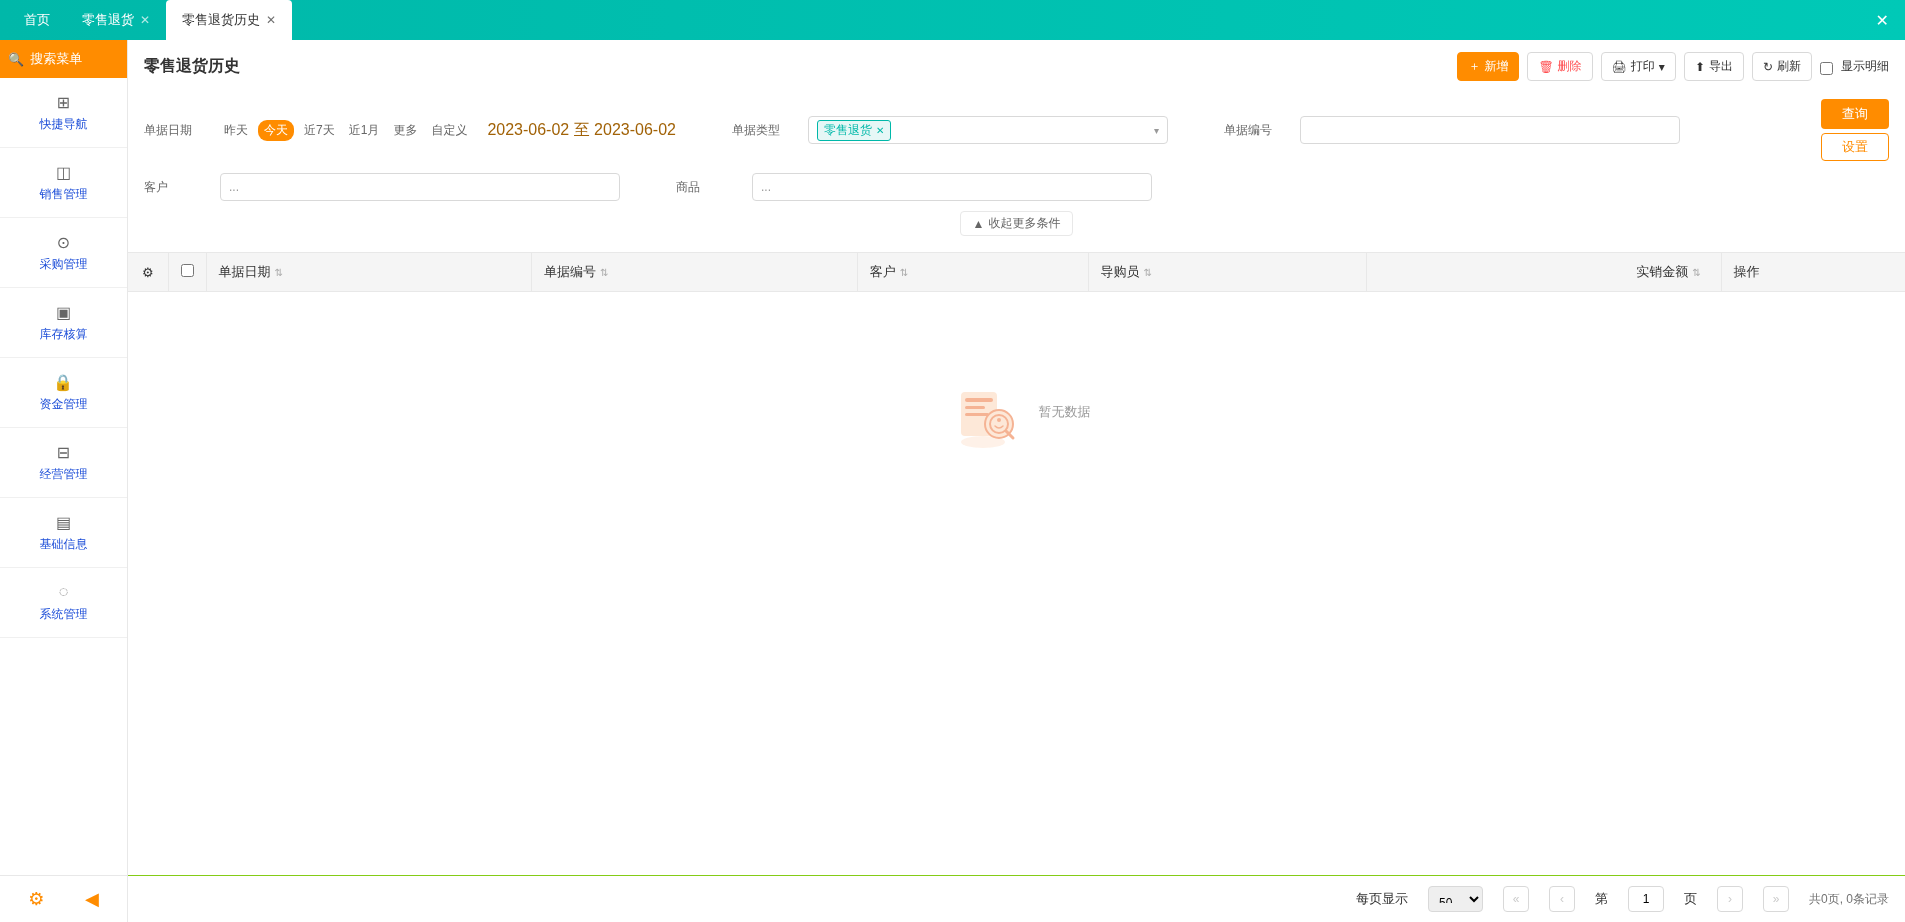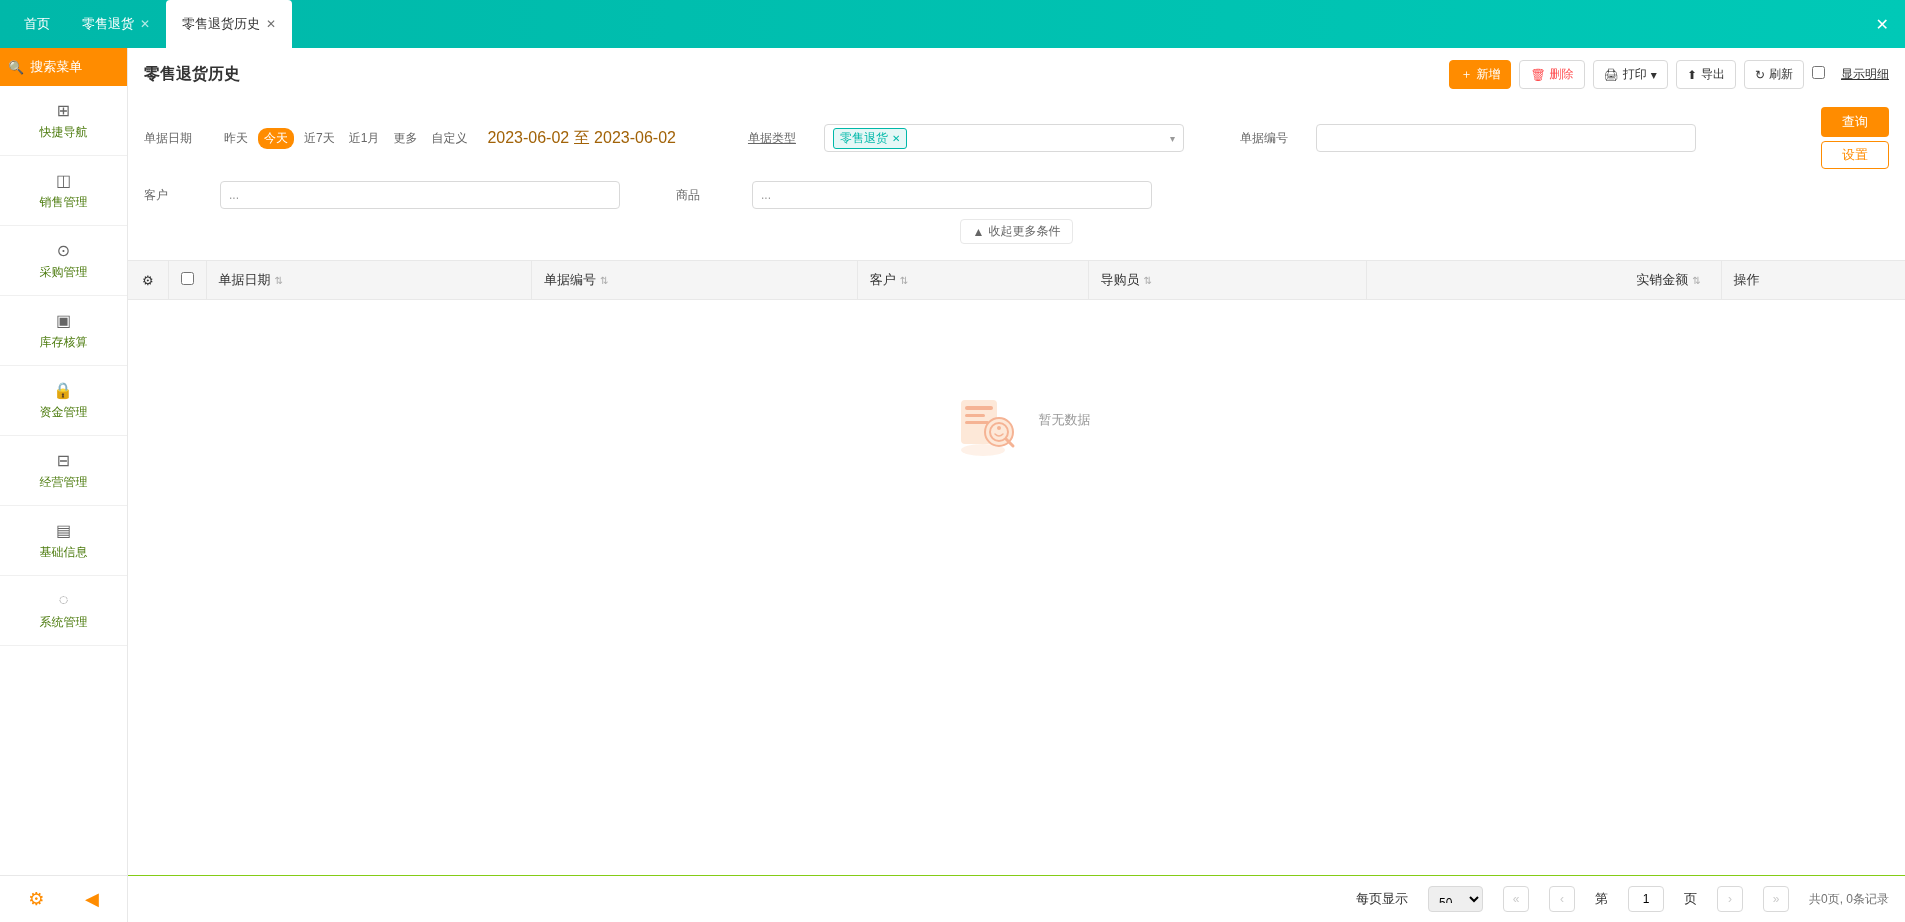--- a/index.html
+++ b/index.html
@@ -1,20 +1,20 @@
 <!DOCTYPE html>
 <html><head>
   <meta charset="utf-8">
   <style>
     * { box-sizing: border-box; margin: 0; padding: 0; font-family: 'Microsoft YaHei', Arial, sans-serif; }
     body { width: 1905px; height: 922px; overflow: hidden; background: #f5f5f5; display: flex; flex-direction: column; }
 
     
     .top-bar {
-      height: 48px;
+      height: 40px;
       background: linear-gradient(90deg, #00b8a9 0%, #00c9b7 100%);
       display: flex;
       align-items: center;
       justify-content: space-between;
       padding: 0 8px;
       flex-shrink: 0;
     }
     .top-tabs {
       display: flex;
       align-items: center;
@@ -86,21 +86,21 @@
       width: 20px;
       height: 20px;
       display: flex;
       align-items: center;
       justify-content: center;
       color: #666;
       font-size: 16px;
     }
     .sidebar-item-label {
       font-size: 12px;
-      color: #4d7c0f;
+      color: #1d4ed8;
       text-align: center;
     }
     .sidebar-bottom {
       margin-top: auto;
       display: flex;
       align-items: center;
       justify-content: space-around;
       padding: 12px 8px;
       border-top: 1px solid #e8e8e8;
     }
@@ -157,25 +157,24 @@
       background: #ff8c00;
       border-color: #ff8c00;
       color: white;
     }
     .toolbar-btn.danger {
       color: #ff4d4f;
       border-color: #d9d9d9;
     }
     .show-detail-checkbox {
       display: flex;
-      align-items: flex-start;
-      gap: 16px;
+      align-items: flex-end;
+      gap: 8px;
       font-size: 12px;
       color: #333;
-      text-decoration: underline;
     }
 
     
     .filter-area {
       padding: 0 0 8px 0;
     }
     .filter-row {
       display: flex;
       align-items: center;
       padding: 6px 0;
@@ -463,21 +462,21 @@
           <div class="filter-date-group">
             <span class="date-shortcut">昨天</span>
             <span class="date-shortcut active">今天</span>
             <span class="date-shortcut">近7天</span>
             <span class="date-shortcut">近1月</span>
             <span class="date-shortcut">更多</span>
             <span class="date-shortcut">自定义</span>
           </div>
           <span class="date-range">2023-06-02 至 2023-06-02</span>
 
-          <span class="filter-label" style="margin-left: 56px; text-decoration: underline;">单据类型</span>
+          <span class="filter-label" style="margin-left: 40px;">单据类型</span>
           <div class="filter-select-wrap" style="min-width: 360px; cursor: pointer;">
             <div class="filter-tag">
               <span>零售退货</span>
               <span class="filter-tag-close">✕</span>
             </div>
             <span class="filter-chevron">▾</span>
           </div>
 
           <span class="filter-label" style="margin-left: 40px;">单据编号</span>
           <input class="filter-input" style="width: 380px;">

